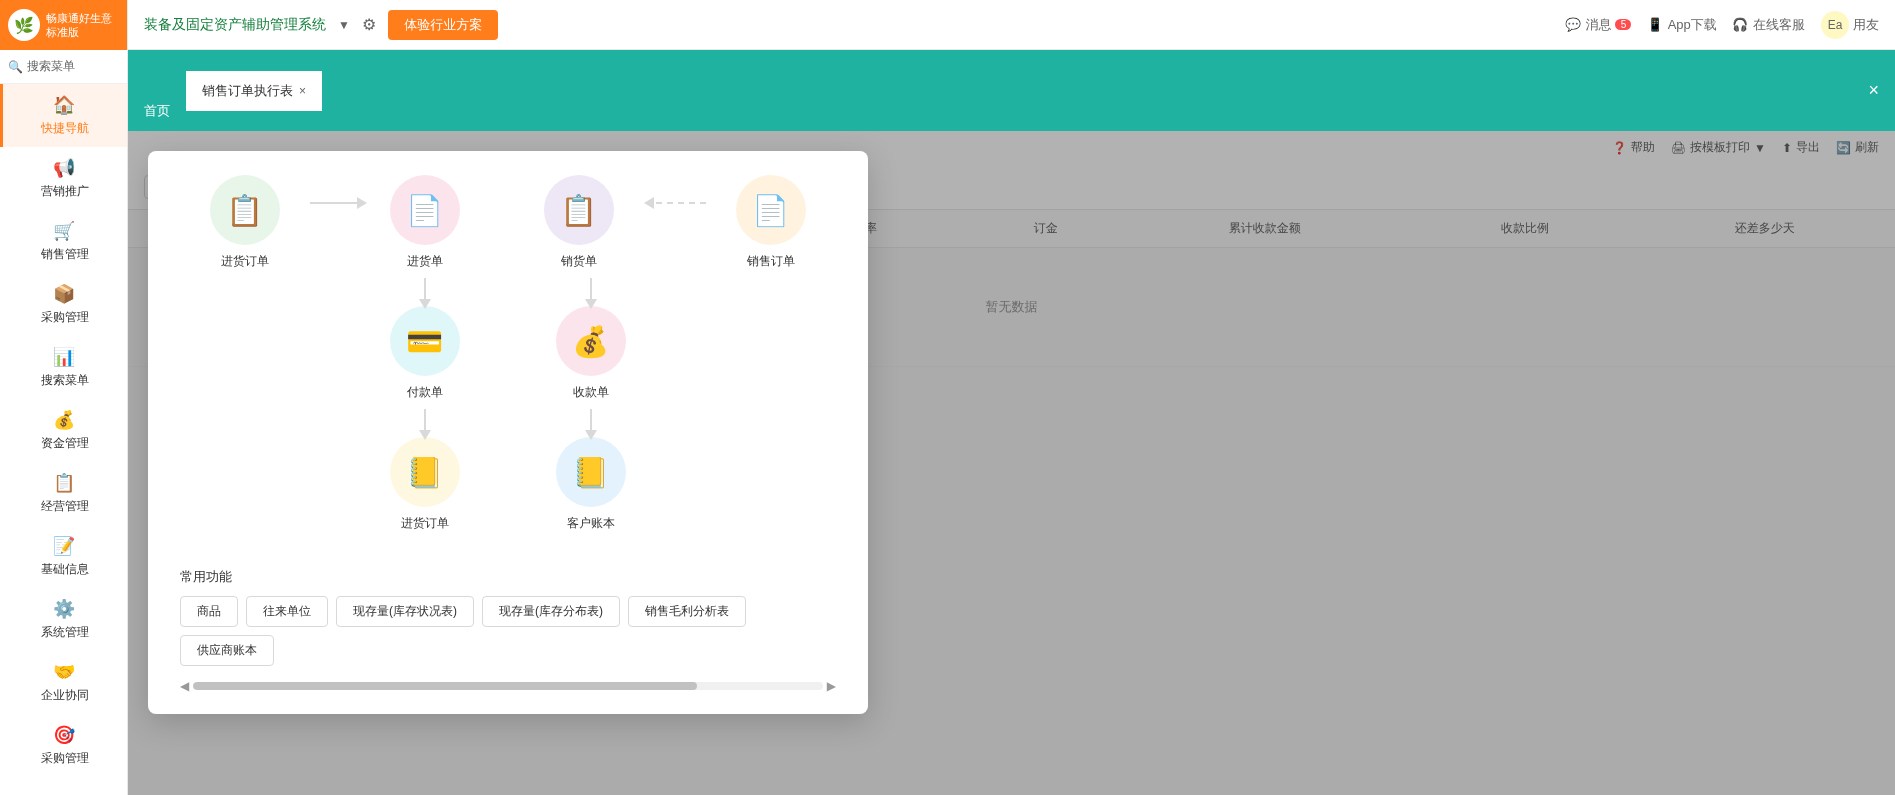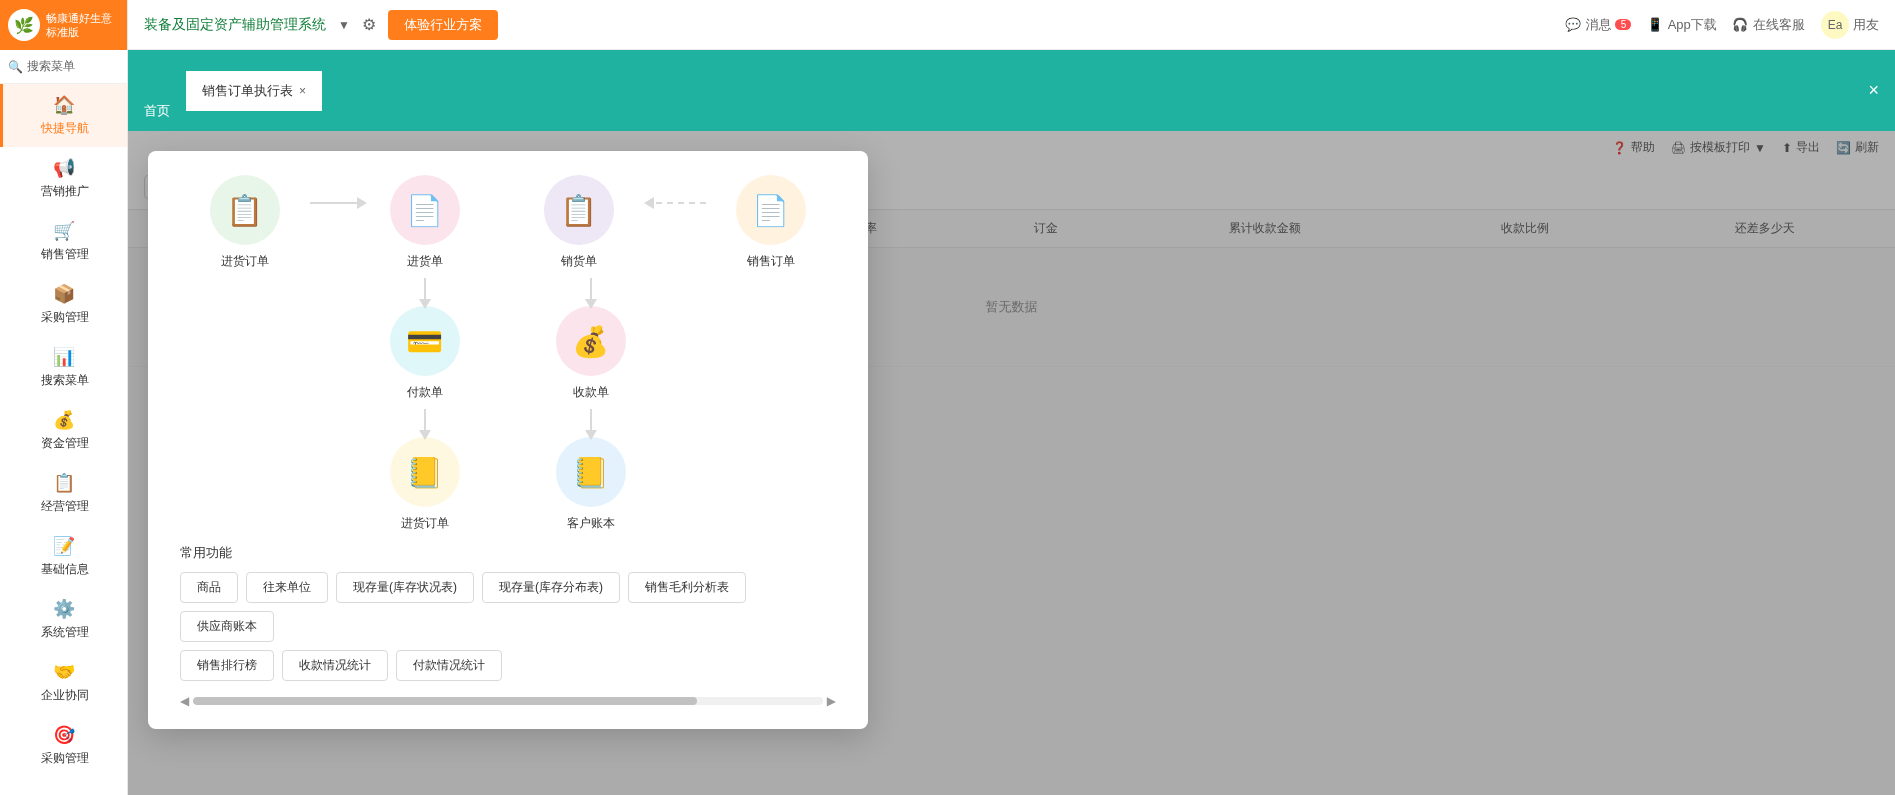--- a/index.html
+++ b/index.html
@@ -62,21 +62,21 @@
     .node-green { background: #e8f5e9; }
     .node-pink { background: #fce4ec; }
     .node-purple { background: #ede7f6; }
     .node-orange { background: #fff3e0; }
     .node-teal { background: #e0f7fa; }
     .node-red { background: #fce4ec; }
     .node-yellow { background: #fff8e1; }
     .node-lightblue { background: #e3f2fd; }
 
     
-    .common-section { margin-top: 4px; }
+    .common-section { margin-top: 28px; }
     .common-title { font-size: 13px; color: #333; margin-bottom: 10px; font-weight: 500; }
     .common-buttons { display: flex; flex-wrap: wrap; gap: 8px; }
     .common-btn { border: 1px solid #d9d9d9; background: #fff; padding: 6px 16px; border-radius: 4px; font-size: 12px; color: #333; cursor: pointer; white-space: nowrap; }
 
     
     .right-content { position: absolute; top: 0; left: 0; right: 0; bottom: 0; display: flex; flex-direction: column; }
     .filter-bar { background: #fff; padding: 8px 16px; display: flex; align-items: center; gap: 8px; flex-wrap: wrap; }
     .filter-more { color: #ff7d1a; font-size: 12px; cursor: pointer; }
 
     .table-area { flex: 1; overflow: auto; }
@@ -375,25 +375,20 @@
           <div class="common-section">
             <div class="common-title">常用功能</div>
             <div class="common-buttons">
               <button class="common-btn">商品</button>
               <button class="common-btn">往来单位</button>
               <button class="common-btn">现存量(库存状况表)</button>
               <button class="common-btn">现存量(库存分布表)</button>
               <button class="common-btn">销售毛利分析表</button>
               <button class="common-btn">供应商账本</button>
             </div>
-            <div class="common-buttons" style="margin-top:8px;">
-              <button class="common-btn">销售排行榜</button>
-              <button class="common-btn">收款情况统计</button>
-              <button class="common-btn">付款情况统计</button>
-            </div>
           </div>
 
           <div style="margin-top:12px;display:flex;align-items:center;height:16px;">
             <span style="font-size:12px;color:#999;cursor:pointer;">◀</span>
             <div style="flex:1;height:8px;background:#f0f0f0;border-radius:4px;margin:0 4px;overflow:hidden;">
               <div style="width:80%;height:8px;background:#c1c1c1;border-radius:4px;"></div>
             </div>
             <span style="font-size:12px;color:#999;cursor:pointer;">▶</span>
           </div>
         </div>

